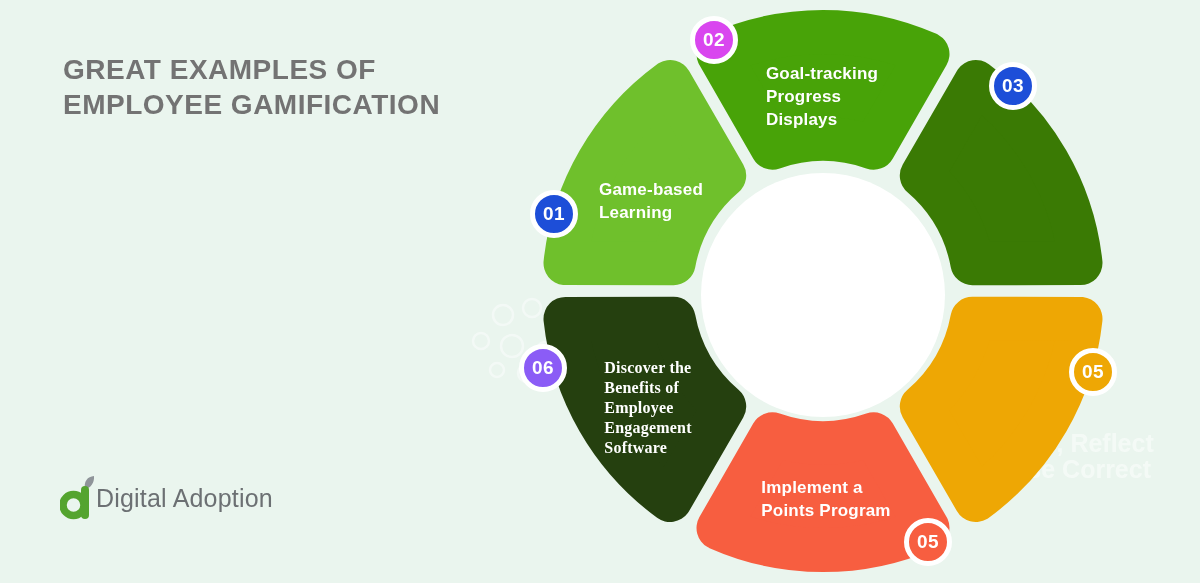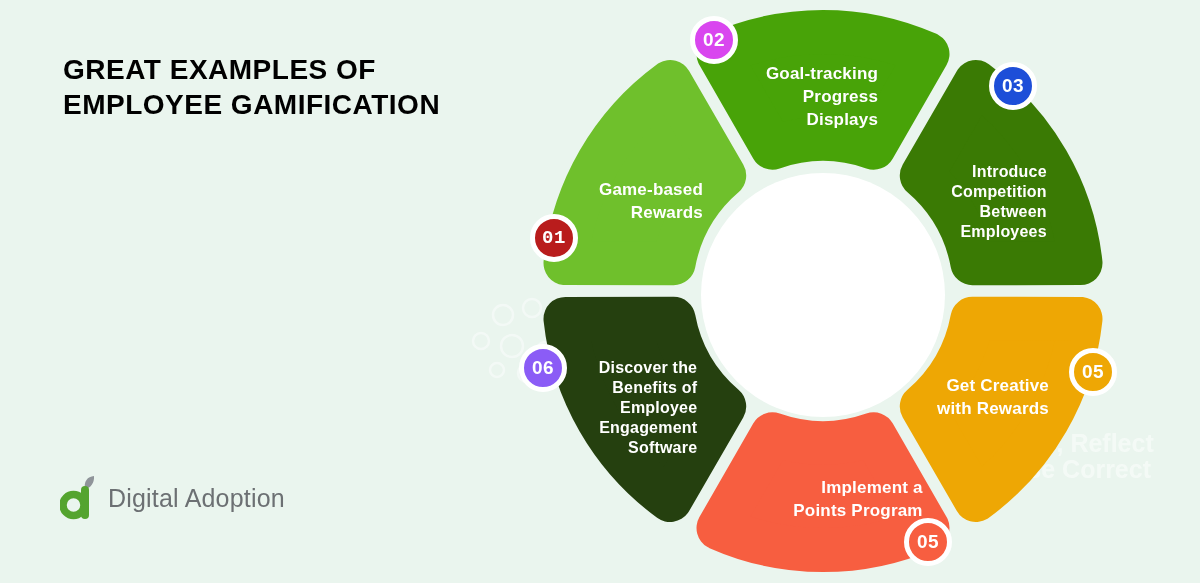--- a/index.html
+++ b/index.html
@@ -6,43 +6,43 @@
   .stage{
     position:relative;
     width:1200px;height:583px;
     background:#eaf5ee;
     overflow:hidden;
     font-family:"Liberation Sans", sans-serif;
   }
   .page-title{
     position:absolute;left:63px;top:52px;margin:0;
     font-size:28px;line-height:35px;font-weight:700;
-    letter-spacing:.5px;color:#000000;white-space:pre-line;
+    letter-spacing:.5px;color:#737373;white-space:pre-line;
   }
   .flower-svg{position:absolute;left:0;top:0;width:1200px;height:583px;}
   .wm{
     font-family:"Liberation Sans", sans-serif;
     font-size:25px;font-weight:700;fill:#ffffff;opacity:.5;
     text-anchor:middle;
   }
   .petal-label{
     position:absolute;transform:translate(-50%,-50%);
     color:#ffffff;font-weight:700;font-size:17px;line-height:23px;
-    text-align:right;white-space:pre-line;letter-spacing:.2px;
+    text-align:left;white-space:pre-line;letter-spacing:.2px;
   }
   .petal-label.tight{font-size:16px;line-height:20px;}
   .badge{
     position:absolute;transform:translate(-50%,-50%);
     width:38px;height:38px;border:5px solid #ffffff;border-radius:50%;
     display:flex;align-items:center;justify-content:center;
     color:#ffffff;font-weight:700;font-size:19px;letter-spacing:.5px;
   }
   .logo{
     position:absolute;left:60px;top:476px;
-    display:flex;align-items:center;gap:12px;
+    display:flex;align-items:center;gap:0;
   }
   .logo-text{font-size:25px;color:#6c7073;letter-spacing:.2px;}
 </style>
 </head>
 <body>
 
 <div class="stage">
 
   <h1 class="page-title">GREAT EXAMPLES OF
 EMPLOYEE GAMIFICATION</h1>
@@ -66,39 +66,33 @@
         <path d="M772.4,147.7 A152,152 0 0 1 873.6,147.7 L927.5,54.0 A259,259 0 0 0 718.5,54.0 Z" fill="#48a308" stroke="#48a308" stroke-width="44" stroke-linejoin="round"></path>
         <path d="M921.8,175.5 A152,152 0 0 1 972.4,263.2 L1080.5,263.1 A259,259 0 0 0 975.9,82.0 Z" fill="#3a7a04" stroke="#3a7a04" stroke-width="44" stroke-linejoin="round"></path>
         <path d="M972.4,318.8 A152,152 0 0 1 921.8,406.5 L975.9,500.0 A259,259 0 0 0 1080.5,318.9 Z" fill="#eea704" stroke="#eea704" stroke-width="44" stroke-linejoin="round"></path>
         <path d="M873.6,434.3 A152,152 0 0 1 772.4,434.3 L718.5,528.0 A259,259 0 0 0 927.5,528.0 Z" fill="#f75e40" stroke="#f75e40" stroke-width="44" stroke-linejoin="round"></path>
         <path d="M724.2,406.5 A152,152 0 0 1 673.6,318.8 L565.5,318.9 A259,259 0 0 0 670.1,500.0 Z" fill="#25400f" stroke="#25400f" stroke-width="44" stroke-linejoin="round"></path>
       </g>
     <circle cx="823" cy="295" r="122" fill="#ffffff"></circle>
   </svg>
 
   <div class="petal-label" style="left:651px;top:201px;">Game-based
-Rewards</div>
+Learning</div>
   <div class="petal-label" style="left:822px;top:96px;">Goal-tracking
 Progress
 Displays</div>
-  <div class="petal-label tight" style="left:999px;top:202px;">Introduce
-Competition
-Between
-Employees</div>
-  <div class="petal-label" style="left:993px;top:397px;">Get Creative
-with Rewards</div>
-  <div class="petal-label" style="left:826px;top:499px;margin-left:32px;">Implement a
+  <div class="petal-label" style="left:826px;top:499px;">Implement a
 Points Program</div>
-  <div class="petal-label tight" style="left:648px;top:408px;">Discover the
+  <div class="petal-label tight" style="left:648px;top:408px;font-family:Liberation Serif, serif;">Discover the
 Benefits of
 Employee
 Engagement
 Software</div>
 
-  <div class="badge" style="left: 554px; top: 238px; background: #b91c1c; font-family: Liberation Mono, monospace;">01</div>
+  <div class="badge" style="left: 554px; top: 214px; background: #1d4ed8;">01</div>
   <div class="badge" style="left: 714px; top: 40px; background: #d946ef;">02</div>
   <div class="badge" style="left: 1013px; top: 86px; background: #1d4ed8;">03</div>
   <div class="badge" style="left: 1093px; top: 372px; background: rgb(238, 167, 4);">05</div>
   <div class="badge" style="left: 928px; top: 542px; background: rgb(247, 94, 64);">05</div>
   <div class="badge" style="left: 543px; top: 368px; background: #8b5cf6;">06</div>
 
   <div class="logo">
     <svg width="36" height="44" viewBox="0 0 36 44">
       <path id="logoLeaf" d="M25,13 C23.5,5.5 27.5,0.5 34,0 C34.5,6.5 31,12 25,13 Z" fill="#8f9499"></path>
       <circle id="logoBowl" cx="13.5" cy="29" r="10.5" fill="none" stroke-width="7.5" stroke="#54a42f"></circle>

